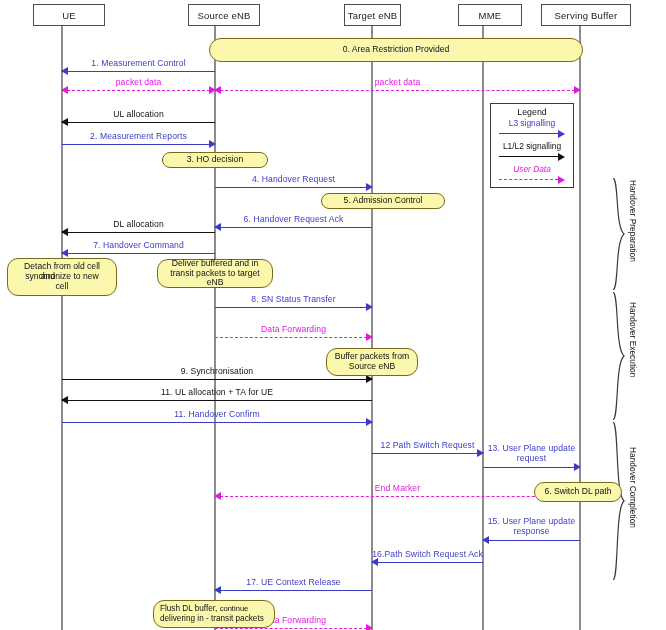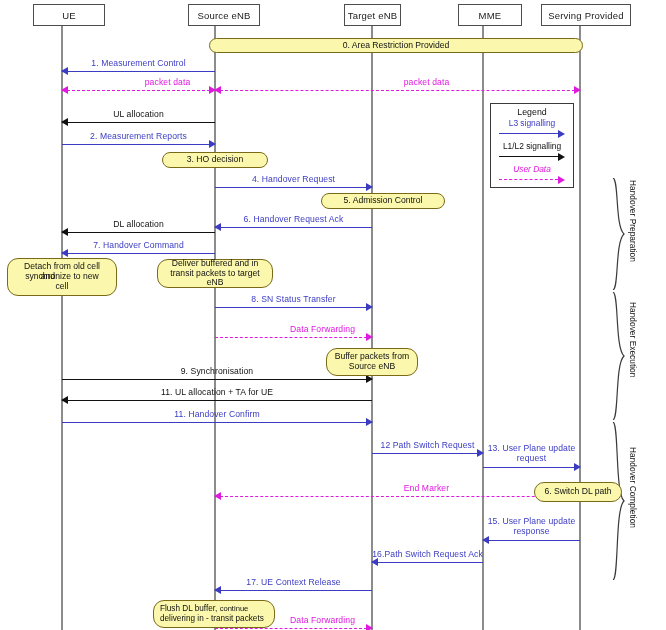--- a/index.html
+++ b/index.html
@@ -11,21 +11,21 @@
   .lifeline{position:absolute;width:1.5px;background:#8c8c8c;}
   .msg{position:absolute;height:0;}
   .msg .line{position:absolute;left:0;top:0;height:0;width:100%;}
   .msg .lbl{position:absolute;white-space:nowrap;font-size:8.6px;
     transform:translateX(-50%);bottom:3px;letter-spacing:.1px;}
   .solid-l3 .line{border-top:1.3px solid #3b3bc4;}
   .solid-l3 .lbl{color:#3b3bc4;}
   .solid-l12 .line{border-top:1.3px solid #111;}
   .solid-l12 .lbl{color:#111;}
   .dash-ud .line{border-top:1.8px dashed #e019e0;}
-  .dash-ud .lbl{color:#e019e0;margin-left:29px;}
+  .dash-ud .lbl{color:#e019e0;}
   .ah{position:absolute;width:0;height:0;top:-3.6px;}
   .ah.right{right:-1px;border-top:4px solid transparent;border-bottom:4px solid transparent;}
   .ah.left{left:-1px;border-top:4px solid transparent;border-bottom:4px solid transparent;}
   .solid-l3 .ah.right{border-left:7px solid #3b3bc4;}
   .solid-l3 .ah.left{border-right:7px solid #3b3bc4;}
   .solid-l12 .ah.right{border-left:7px solid #111;}
   .solid-l12 .ah.left{border-right:7px solid #111;}
   .dash-ud .ah.right{border-left:7px solid #e019e0;}
   .dash-ud .ah.left{border-right:7px solid #e019e0;}
   .note{position:absolute;background:#fbf8ad;border:1px solid #7a6a18;
@@ -48,21 +48,21 @@
 </style>
 </head>
 <body>
 
 <div id="canvas">
   <div id="actors">
       <div class="actor-box" style="left: 26px; top: 4px; width: 72px; height: 22px;">UE</div>
       <div class="actor-box" style="left: 181px; top: 4px; width: 72px; height: 22px;">Source eNB</div>
       <div class="actor-box" style="left: 337px; top: 4px; width: 57px; height: 22px;">Target eNB</div>
       <div class="actor-box" style="left: 451px; top: 4px; width: 64px; height: 22px;">MME</div>
-      <div class="actor-box" style="left: 534px; top: 4px; width: 90px; height: 22px;">Serving    Provided</div>
+      <div class="actor-box" style="left: 534px; top: 4px; width: 90px; height: 22px;">Serving    Buffer</div>
     </div>
   <div id="lifelines">
       <div class="lifeline" style="left: 61.25px; top: 26px; height: 604px;"></div>
       <div class="lifeline" style="left: 214.25px; top: 26px; height: 604px;"></div>
       <div class="lifeline" style="left: 371.25px; top: 26px; height: 604px;"></div>
       <div class="lifeline" style="left: 482.25px; top: 26px; height: 604px;"></div>
       <div class="lifeline" style="left: 579.25px; top: 26px; height: 604px;"></div>
     </div>
   <div id="messages">
       <div class="msg solid-l3" style="left: 62px; top: 71px; width: 153px;">
@@ -173,21 +173,21 @@
         <div class="ah left"></div>
         <div class="lbl" style="left: 78.5px;">17.  UE Context Release</div>
       </div>
       <div class="msg dash-ud" style="left: 215px; top: 628px; width: 157px;">
         <div class="line"></div>
         <div class="ah right"></div>
         <div class="lbl" style="left: 78.5px;">Data Forwarding</div>
       </div>
     </div>
   <div id="notes">
-      <div class="note pill" style="left: 396px; top: 38px; width: 374px; height: 15px;">
+      <div class="note pill" style="left: 396px; top: 38px; width: 374px; height: 24px;">
         <div>0.  Area Restriction Provided</div>
       </div>
       <div class="note pill" style="left: 215px; top: 152px; width: 106px; height: 16px;">
         <div>3.  HO decision</div>
       </div>
       <div class="note pill" style="left: 383px; top: 193px; width: 124px; height: 16px;">
         <div>5.  Admission Control</div>
       </div>
       <div class="note" style="left: 62px; top: 258px; width: 110px; height: 38px;">
         <div>

